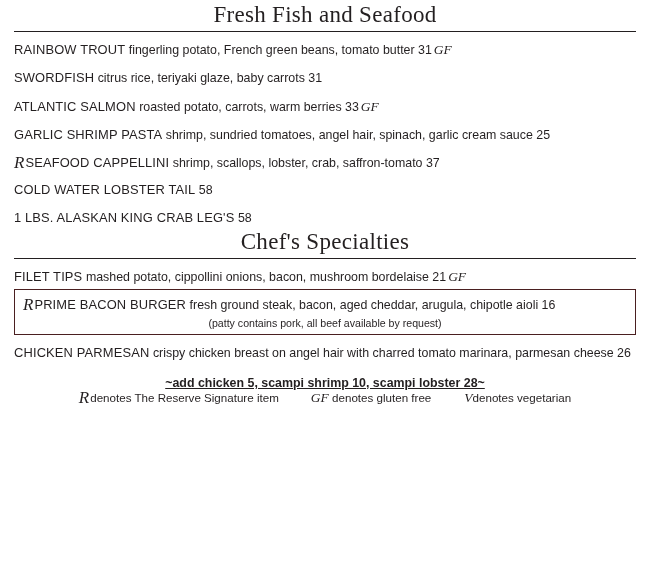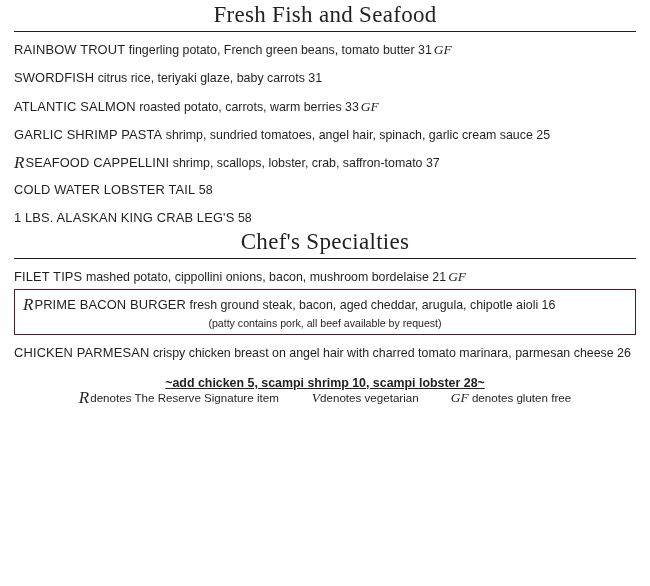--- a/index.html
+++ b/index.html
@@ -137,17 +137,17 @@
     </div>
 
   <div class="items" id="list-spec2">
       <div class="item"><span class="name">CHICKEN PARMESAN</span> <span class="desc">crispy chicken breast on angel hair with charred tomato marinara, parmesan cheese 26</span></div>
     </div>
 
   <div class="addons">~add chicken 5, scampi shrimp 10, scampi lobster 28~</div>
 
   <div class="legend">
     <span><span class="rsv">R</span><span class="lbl">denotes The Reserve Signature item</span></span>
+    <span><span class="gf">GF</span> <span class="lbl">denotes gluten free</span></span>
     <span><span class="veg">V</span><span class="lbl">denotes vegetarian</span></span>
-    <span><span class="gf">GF</span> <span class="lbl">denotes gluten free</span></span>
   </div>
 
 </div>
 
 </body></html>

